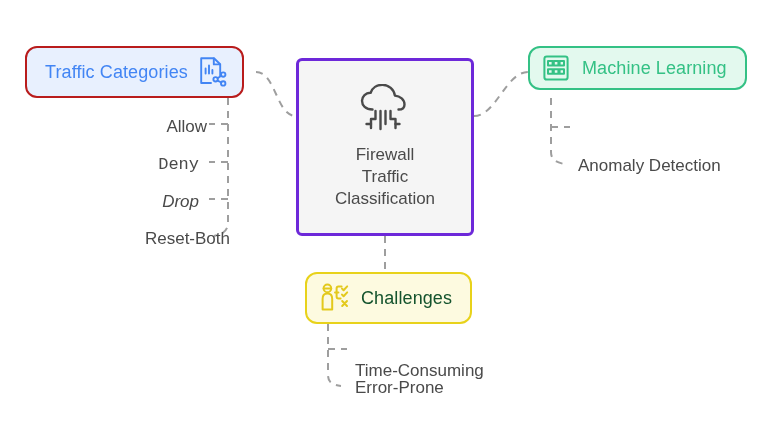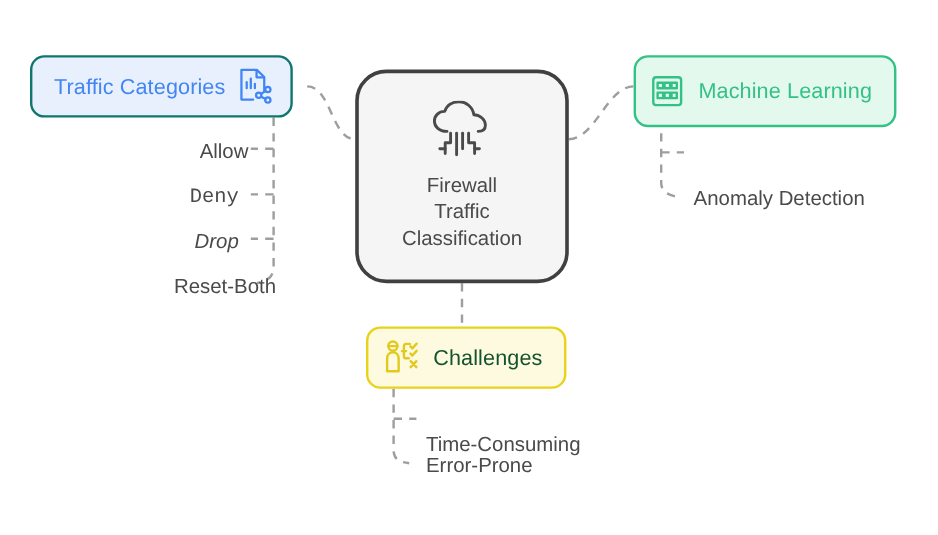--- a/index.html
+++ b/index.html
@@ -46,53 +46,53 @@
     display: block;
     flex: 0 0 auto;
   }
 
   
   #central-node {
     left: 296px;
     top: 58px;
     width: 178px;
     height: 178px;
-    border: 3px solid #404040;
+    border: 3px solid #6d28d9;
     background: #f5f5f5;
-    border-radius: 26px;
+    border-radius: 6px;
     flex-direction: column;
     justify-content: center;
     align-items: center;
   }
   #central-node .central-text {
     margin-top: 6px;
     text-align: center;
     color: #4a4a4a;
     font-size: 17px;
     line-height: 1.28;
   }
 
   
   #node-traffic {
     left: 25px;
     top: 46px;
     height: 52px;
     padding: 0 14px 0 18px;
-    border: 2px solid #0f766e;
+    border: 2px solid #b91c1c;
     background: #e8f0fe;
     gap: 10px;
   }
   #node-traffic .node-label { color: #4285f4; order: 1; }
   #node-traffic .node-ico { order: 2; }
 
   
   #node-ml {
     left: 528px;
     top: 46px;
-    height: 60px;
+    height: 44px;
     padding: 0 18px 0 12px;
     border: 2px solid #34c185;
     background: #e3f9ee;
     gap: 12px;
   }
   #node-ml .node-label { color: #34c185; }
 
   
   #node-challenges {
     left: 305px;

